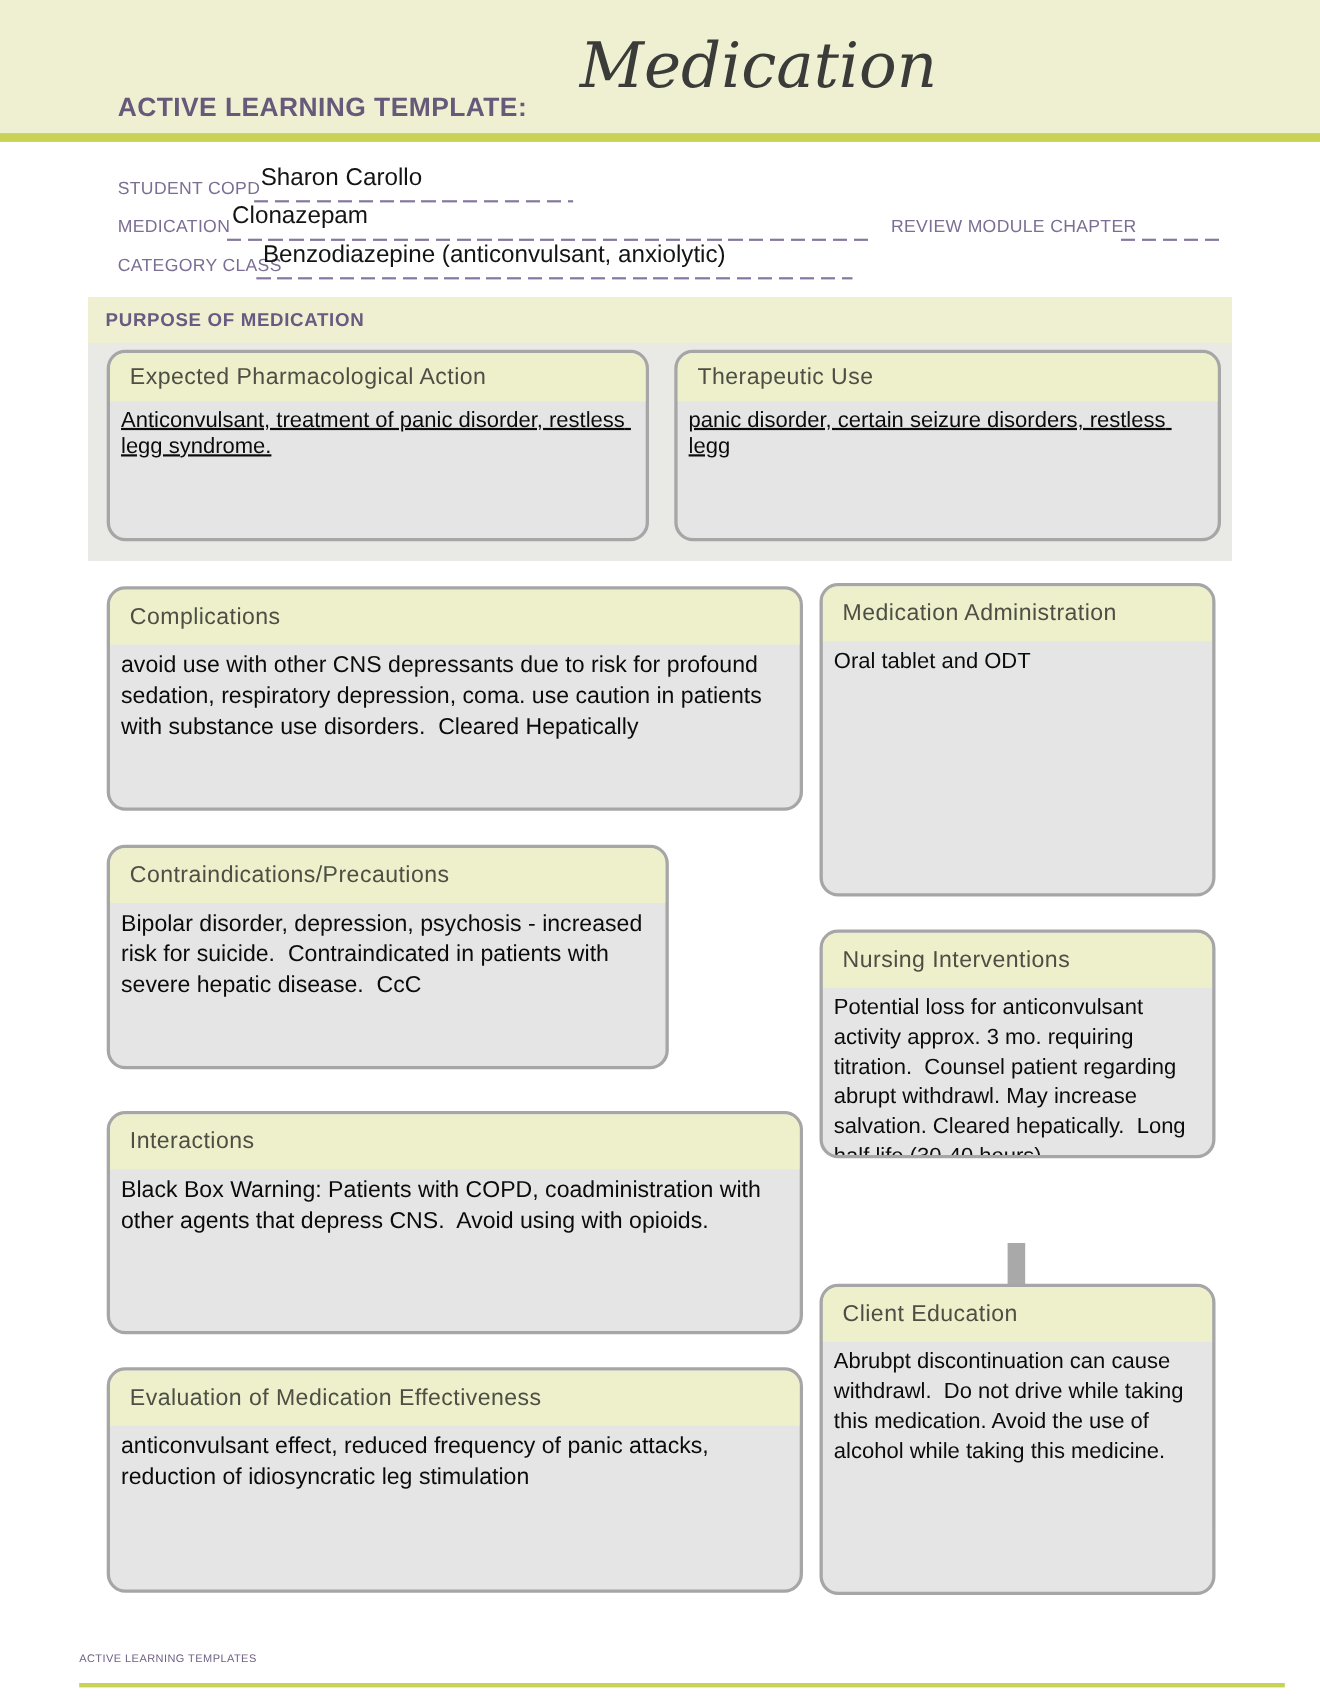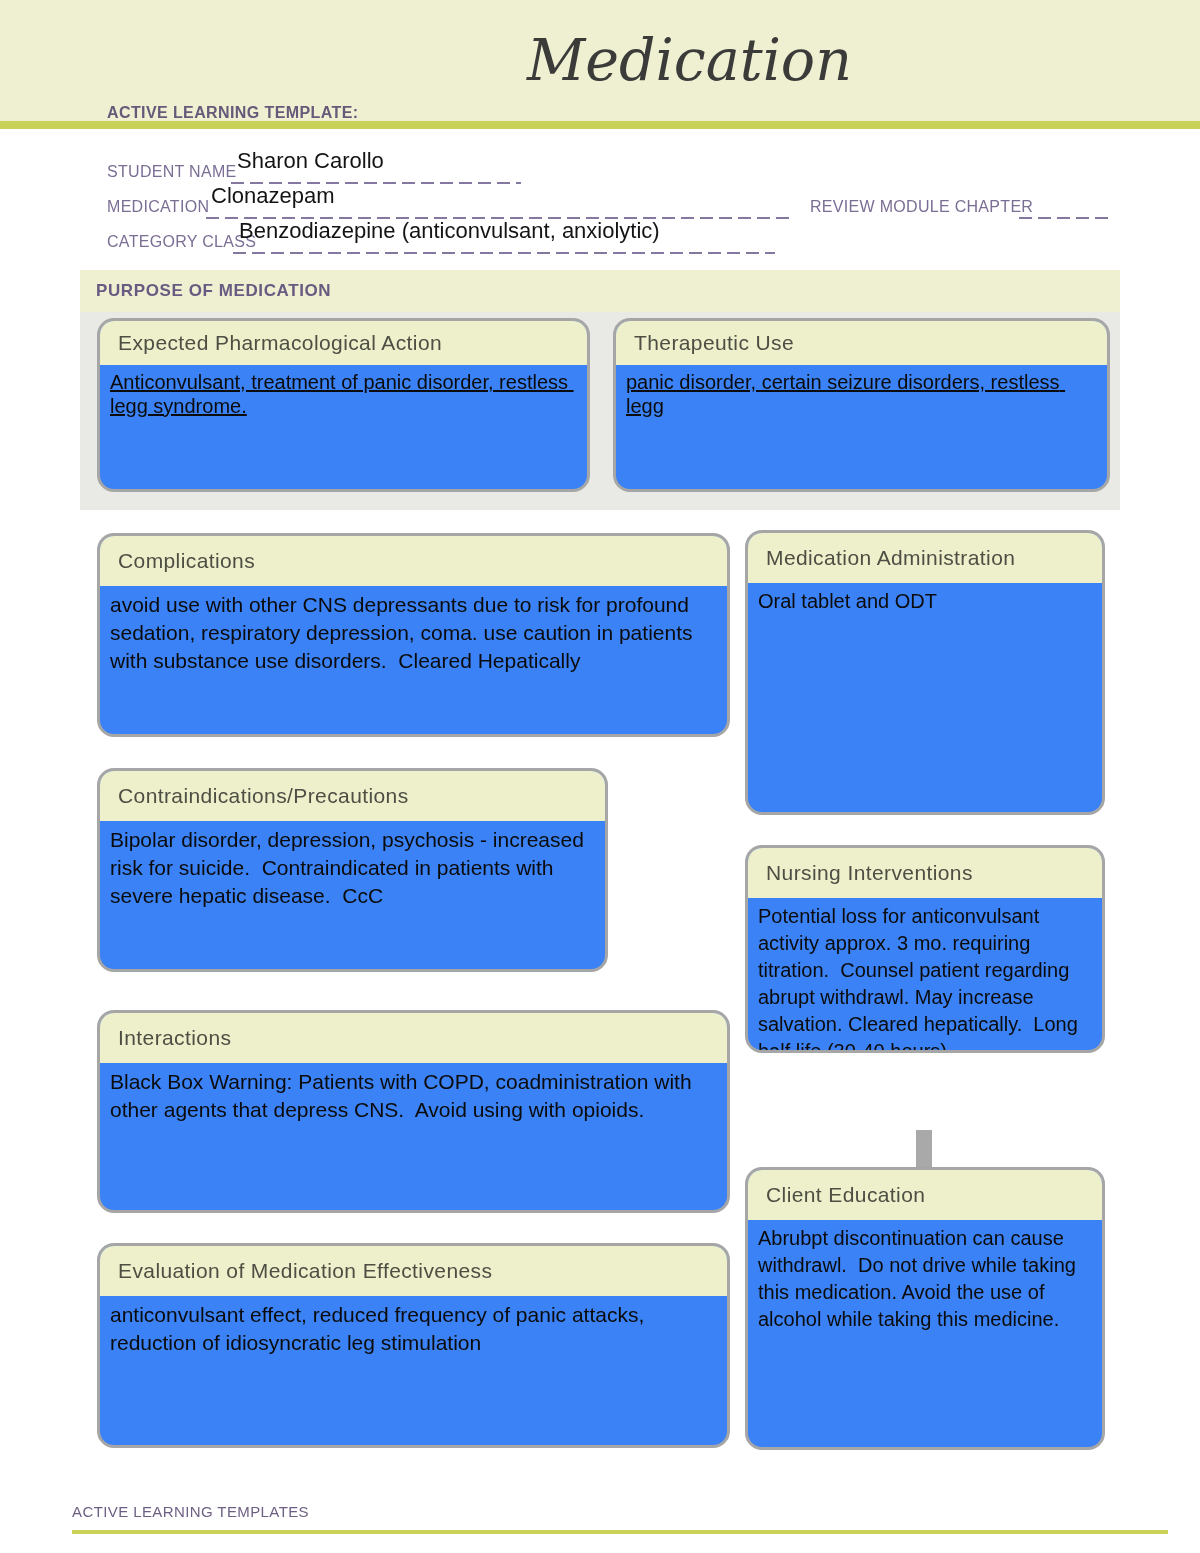--- a/index.html
+++ b/index.html
@@ -3,22 +3,22 @@
 <meta charset="utf-8">
 <style>
   html,body { margin:0; padding:0; background:#ffffff; }
   .page {
     position:relative; width:1200px; height:1553px; background:#ffffff;
     font-family:"Liberation Sans", sans-serif; overflow:hidden;
   }
   
   .header-band { position:absolute; left:0; top:0; width:1200px; height:121px; background:#eef0d1; }
   .kicker {
-    position:absolute; left:107px; top:84px; font-size:16px; font-weight:bold;
-    color:#675979; letter-spacing:0.4px;margin-top:20px;
+    position:absolute; left:107px; top:84px; font-size:24px; font-weight:bold;
+    color:#675979; letter-spacing:0.4px;
   }
   .main-title {
     position:absolute; left:527px; top:32px; font-family:"DejaVu Serif", serif;
     font-style:italic; font-size:57px; color:#3b3b39; line-height:1;
   }
   .green-bar { position:absolute; left:0; top:121px; width:1200px; height:8px; background:#c7d257; }
 
   
   .field-label { position:absolute; font-size:16px; color:#7b6e94; letter-spacing:0.3px; }
   .field-value { position:absolute; font-size:22px; color:#141414; white-space:nowrap; }
@@ -30,56 +30,56 @@
   
   .purpose-panel { position:absolute; left:80px; top:270px; width:1040px; height:240px; background:#e9e9e6; }
   .purpose-strip { position:absolute; left:0; top:0; width:1040px; height:42px; background:#eef0d1; }
   .purpose-title {
     position:absolute; left:16px; top:11px; font-size:17px; font-weight:bold;
     color:#685a80; letter-spacing:0.6px;
   }
 
   
   .box {
-    position:absolute; background:#3b82f6; border:3px solid #a6a6a6;
+    position:absolute; background:#e5e5e5; border:3px solid #a6a6a6;
     border-radius:17px; overflow:hidden; box-sizing:border-box;
   }
   .box-header {
     background:#edf0ca; display:flex; align-items:center;
     padding:0 18px; box-sizing:border-box;
   }
   .box-title { font-size:21px; color:#4e4e44; letter-spacing:0.4px; }
   .box-content {
     padding:5px 10px 0 10px; color:#0b0b0b; white-space:pre-wrap;
   }
   .content-left { font-size:21px; line-height:28px; }
   .content-right { font-size:20px; line-height:27px; }
   .content-purpose { font-size:20px; line-height:24px;text-decoration:underline; }
   .hdr-purpose { height:44px; }
   .hdr-main { height:50px; }
 
   
   .connector { position:absolute; left:916px; top:1130px; width:16px; height:42px; background:#a9a9a9; }
 
   
-  .footer-text { position:absolute; left:72px; top:1503px; font-size:15px; color:#6d5f83; letter-spacing:0.4px; }
+  .footer-text { position:absolute; left:72px; top:1503px; font-size:10px; color:#6d5f83; letter-spacing:0.4px; }
   .footer-line { position:absolute; left:72px; top:1530px; width:1096px; height:4px; background:#c7d257; }
 </style>
 </head>
 <body>
 
 <div class="page">
 
   <div class="header-band">
     <div class="kicker">ACTIVE LEARNING TEMPLATE:</div>
     <div class="main-title">Medication</div>
   </div>
   <div class="green-bar"></div>
 
-  <div class="field-label" style="left:107px; top:163px;">STUDENT NAME</div>
+  <div class="field-label" style="left:107px; top:163px;">STUDENT COPD</div>
   <div class="field-value" style="left:237px; top:148px;">Sharon Carollo</div>
   <div class="dashline" style="left:231px; top:182px; width:290px;"></div>
 
   <div class="field-label" style="left:107px; top:198px;">MEDICATION</div>
   <div class="field-value" style="left:211px; top:183px;">Clonazepam</div>
   <div class="dashline" style="left:206px; top:217px; width:584px;"></div>
 
   <div class="field-label" style="left:810px; top:198px;">REVIEW MODULE CHAPTER</div>
   <div class="dashline" style="left:1019px; top:217px; width:90px;"></div>
 

